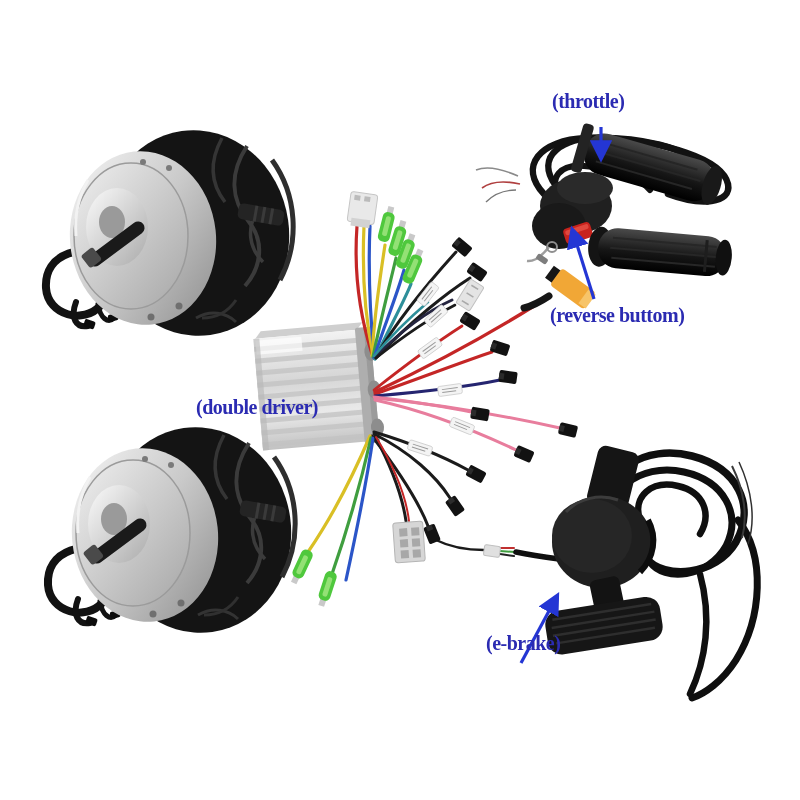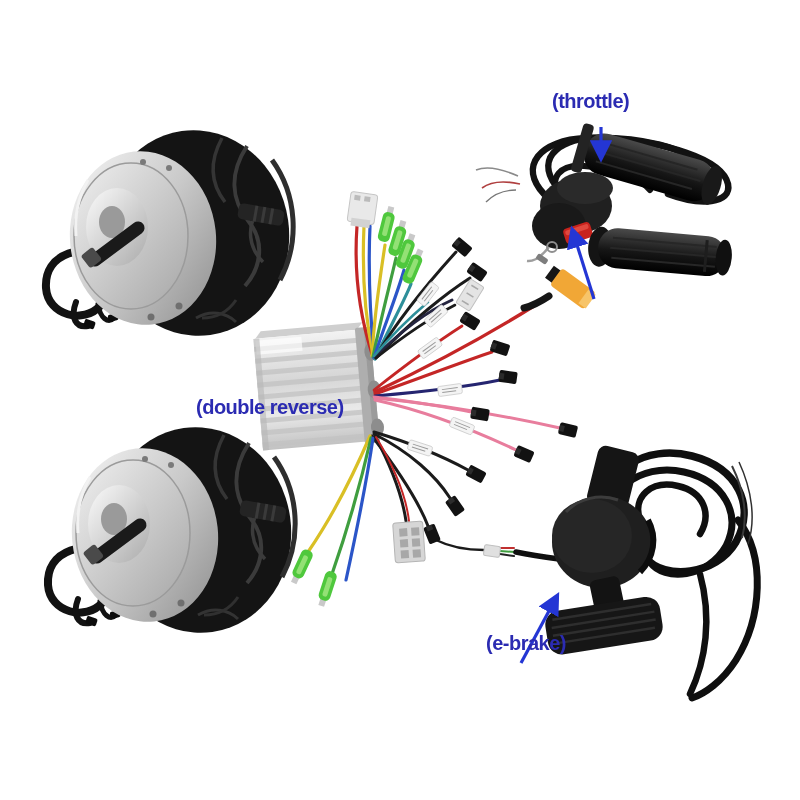--- a/index.html
+++ b/index.html
@@ -1,17 +1,17 @@
 <!DOCTYPE html>
 <html><head>
 <meta charset="utf-8">
 <style>
   html,body{margin:0;padding:0;background:#ffffff;}
   .scene{position:relative;width:800px;height:800px;background:#ffffff;overflow:hidden;
-         font-family:Liberation Sans, sans-serif;}
+         font-family:Liberation Serif, serif;}
   .scene svg{position:absolute;left:0;top:0;}
   .lbl{position:absolute;font-weight:bold;font-size:20px;letter-spacing:-0.5px;
        color:#2b2bb2;white-space:nowrap;line-height:1.1;}
 </style>
 </head>
 <body>
 
 <div class="scene">
 <svg width="800" height="800" viewBox="0 0 800 800">
   <defs>
@@ -289,15 +289,16 @@
   </g>
 
   <g stroke="#2436d4" stroke-width="3.2" fill="none">
     <path d="M601,127 L601,156" marker-end="url(#arrow)"></path>
     <path d="M594,299 L573,232" marker-end="url(#arrow)"></path>
     <path d="M521,663 L556,598" marker-end="url(#arrow)"></path>
   </g>
 </svg>
 
 <div class="lbl" style="left:552px;top:90px">(throttle)</div>
-<div class="lbl" style="left:196px;top:396px">(double reverse)</div>
+<div class="lbl" style="left:550px;top:304px">(reverse buttom)</div>
+<div class="lbl" style="left:196px;top:396px">(double driver)</div>
 <div class="lbl" style="left:486px;top:632px">(e-brake)</div>
 </div>
 
 </body></html>

